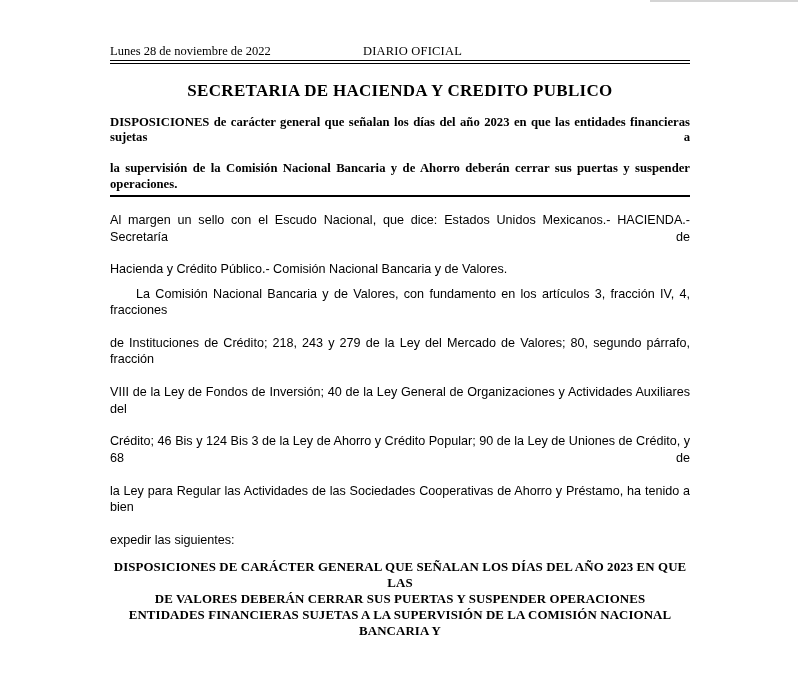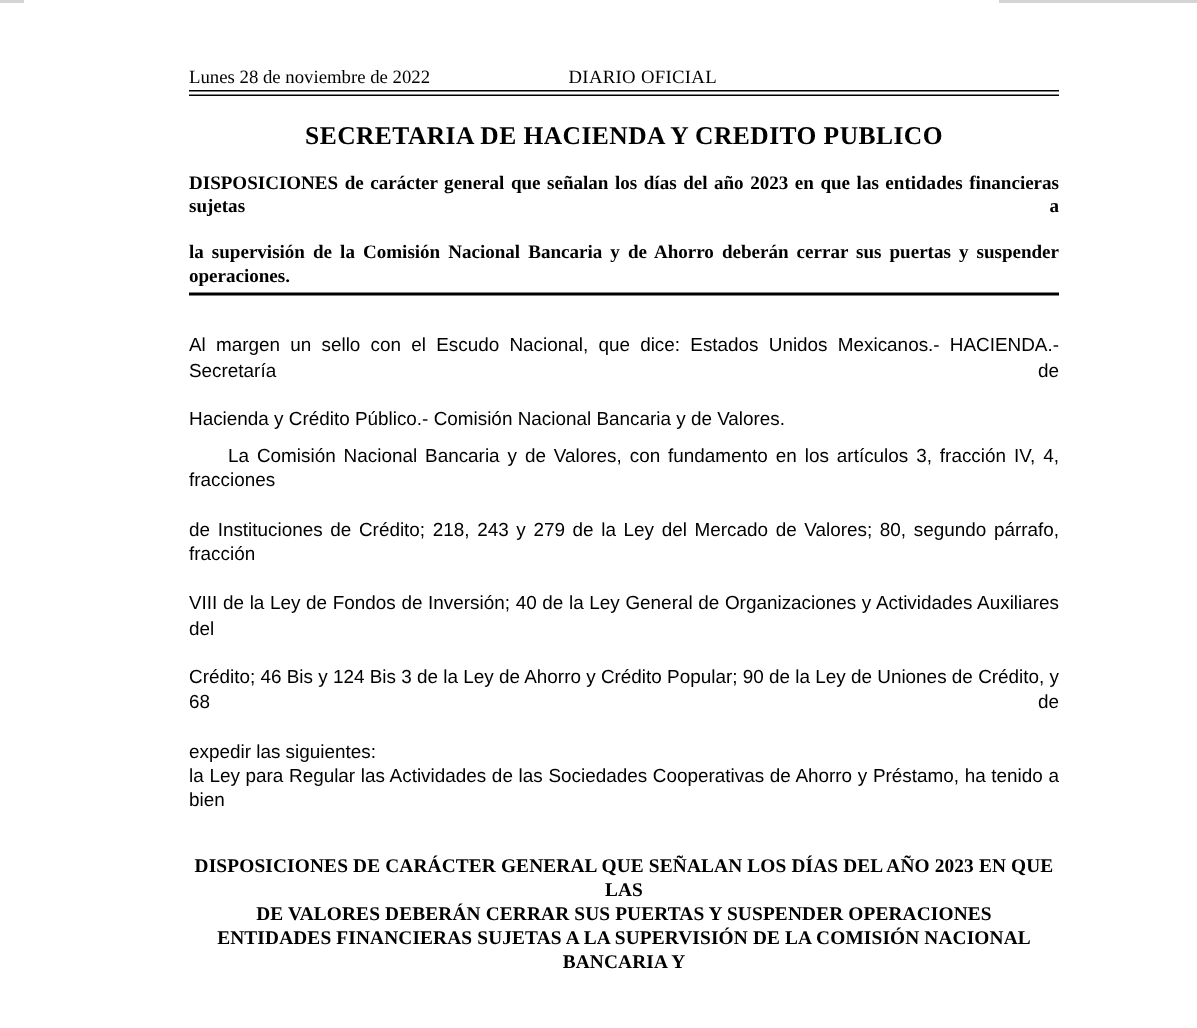--- a/index.html
+++ b/index.html
@@ -20,21 +20,21 @@
   .viewer-top-edge {
     position: absolute;
     top: 0; left: 0;
     width: 798px;
     height: 2px;
     background: #d4d4d4;
   }
 
   .page {
     position: absolute;
-    top: 0; left: 16px;
+    top: 0; left: 0;
     width: 650px;
     height: 685px;
     background: #ffffff;
   }
 
   .content {
     position: absolute;
     left: 110px;
     top: 44px;
     width: 580px;
@@ -98,21 +98,21 @@
   }
 
   .rule-thick {
     margin-top: 3px;
     border-top: 2.4px solid #000;
     height: 0;
   }
 
   
   .body-block {
-    margin-top: 25px;
+    margin-top: 15px;
   }
   p.body {
     margin: 0 0 0 0;
     font-size: 12.6px;
     line-height: 16.4px;
     text-align: justify;
     text-justify: inter-word;
     hyphens: none;
   }
   p.body + p.body {
@@ -170,22 +170,22 @@
       <p class="body">
         <span class="jline">Al margen un sello con el Escudo Nacional, que dice: Estados Unidos Mexicanos.- HACIENDA.- Secretaría de</span>
         <span class="jline last">Hacienda y Crédito Público.- Comisión Nacional Bancaria y de Valores.</span>
       </p>
 
       <p class="body">
         <span class="jline" style="text-indent:26px">La Comisión Nacional Bancaria y de Valores, con fundamento en los artículos 3, fracción IV, 4, fracciones</span>
         <span class="jline">de Instituciones de Crédito; 218, 243 y 279 de la Ley del Mercado de Valores; 80, segundo párrafo, fracción</span>
         <span class="jline">VIII de la Ley de Fondos de Inversión; 40 de la Ley General de Organizaciones y Actividades Auxiliares del</span>
         <span class="jline">Crédito; 46 Bis y 124 Bis 3 de la Ley de Ahorro y Crédito Popular; 90 de la Ley de Uniones de Crédito, y 68 de</span>
+        <span class="jline">la Ley para Regular las Actividades de las Sociedades Cooperativas de Ahorro y Préstamo, ha tenido a bien</span>
         <span class="jline last">expedir las siguientes:</span>
-        <span class="jline">la Ley para Regular las Actividades de las Sociedades Cooperativas de Ahorro y Préstamo, ha tenido a bien</span>
       </p>
 
       <div class="decree-heading">
         <span class="ln">DISPOSICIONES DE CARÁCTER GENERAL QUE SEÑALAN LOS DÍAS DEL AÑO 2023 EN QUE LAS</span>
         <span class="ln">DE VALORES DEBERÁN CERRAR SUS PUERTAS Y SUSPENDER OPERACIONES</span>
         <span class="ln">ENTIDADES FINANCIERAS SUJETAS A LA SUPERVISIÓN DE LA COMISIÓN NACIONAL BANCARIA Y</span>
       </div>
 
     </div>
   </div>

